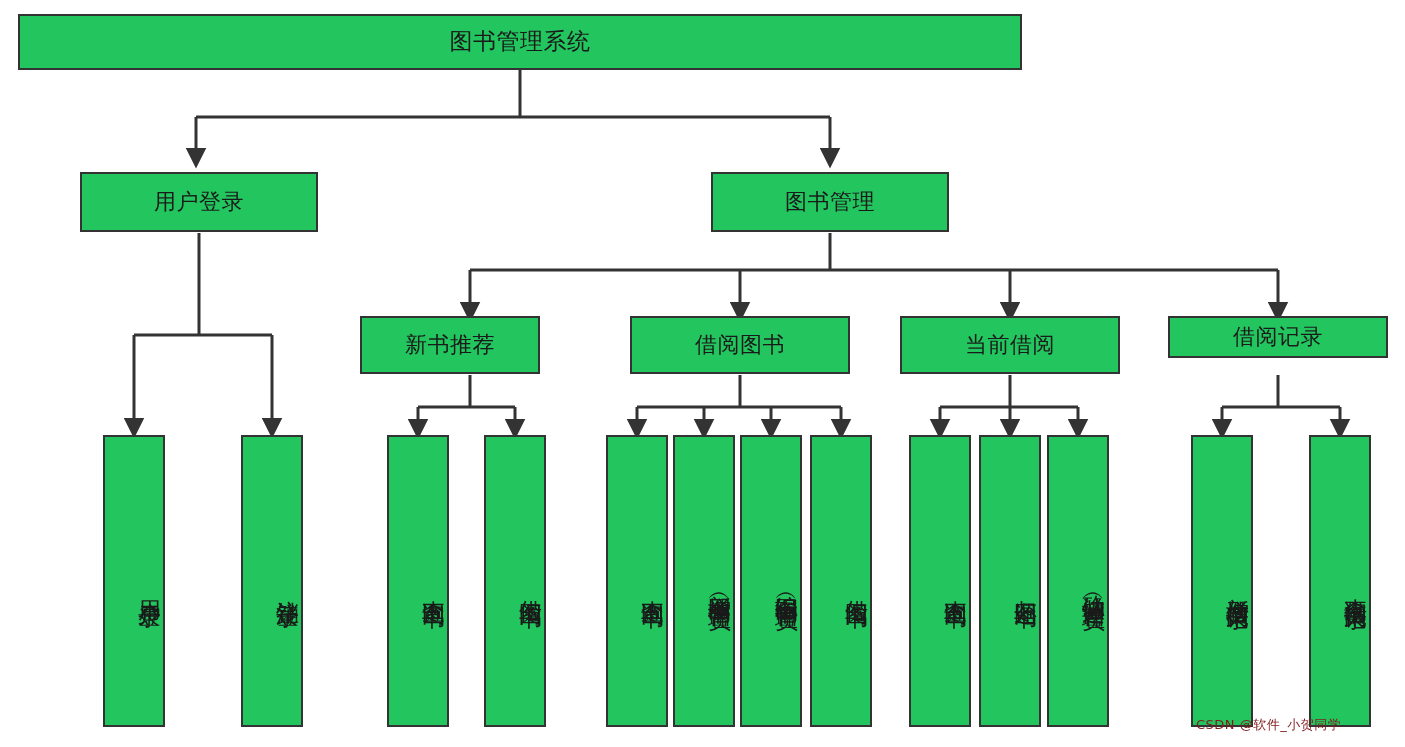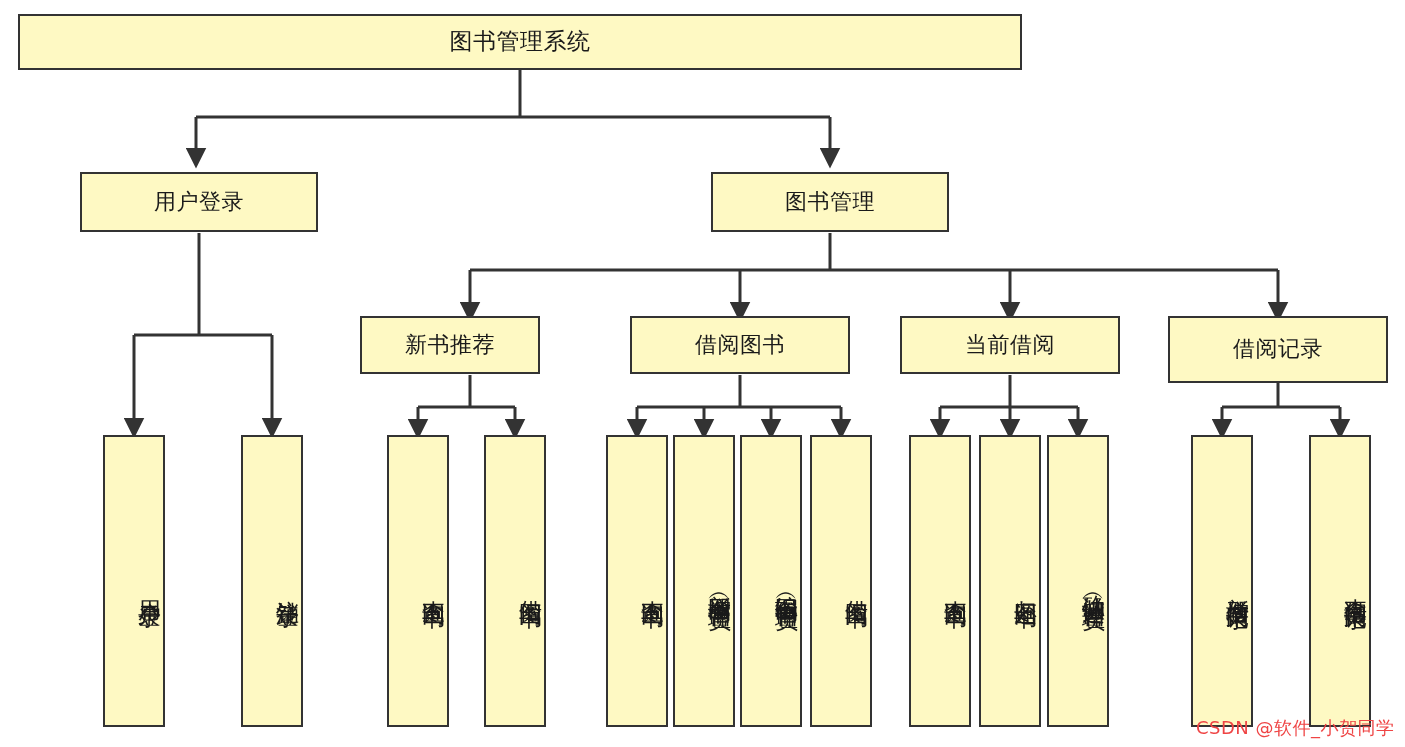--- a/index.html
+++ b/index.html
@@ -20,21 +20,21 @@
   #svg-layer {
     position: absolute;
     left: 0;
     top: 0;
     width: 1405px;
     height: 747px;
   }
   .node {
     position: absolute;
     box-sizing: border-box;
-    background: #fef9c3;
+    background: #22c55e;
     border: 2px solid #333333;
     display: flex;
     align-items: center;
     justify-content: center;
     text-align: center;
     color: #1a1a1a;
   }
   .node-h {
     font-size: 22px;
     line-height: 1.2;
@@ -53,22 +53,22 @@
     justify-content: center;
     padding-top: 10px;
   }
   .node-v .vlabel {
     writing-mode: vertical-rl;
     text-orientation: upright;
     white-space: nowrap;
   }
   .watermark {
     position: absolute;
-    color: #ef4444;
-    font-size: 18px;
+    color: #7f1d1d;
+    font-size: 13px;
     letter-spacing: 0.5px;
     white-space: nowrap;
     pointer-events: none;
   }
 </style>
 </head>
 <body>
 
 <div id="canvas">
 
@@ -135,21 +135,21 @@
 
   <div class="node node-h" style="left:360px; top:316px; width:180px; height:58px;">
     <span>新书推荐</span>
   </div>
   <div class="node node-h" style="left:630px; top:316px; width:220px; height:58px;">
     <span>借阅图书</span>
   </div>
   <div class="node node-h" style="left:900px; top:316px; width:220px; height:58px;justify-content:center;">
     <span>当前借阅</span>
   </div>
-  <div class="node node-h" style="left:1168px; top:316px; width:220px; height:67px;">
+  <div class="node node-h" style="left:1168px; top:316px; width:220px; height:42px;">
     <span>借阅记录</span>
   </div>
 
   <div class="node node-v" style="left:103px; top:435px; width:62px; height:292px;">
     <span class="vlabel">用户登录</span>
   </div>
   <div class="node node-v" style="left:241px; top:435px; width:62px; height:292px;">
     <span class="vlabel">注销登录</span>
   </div>
 

